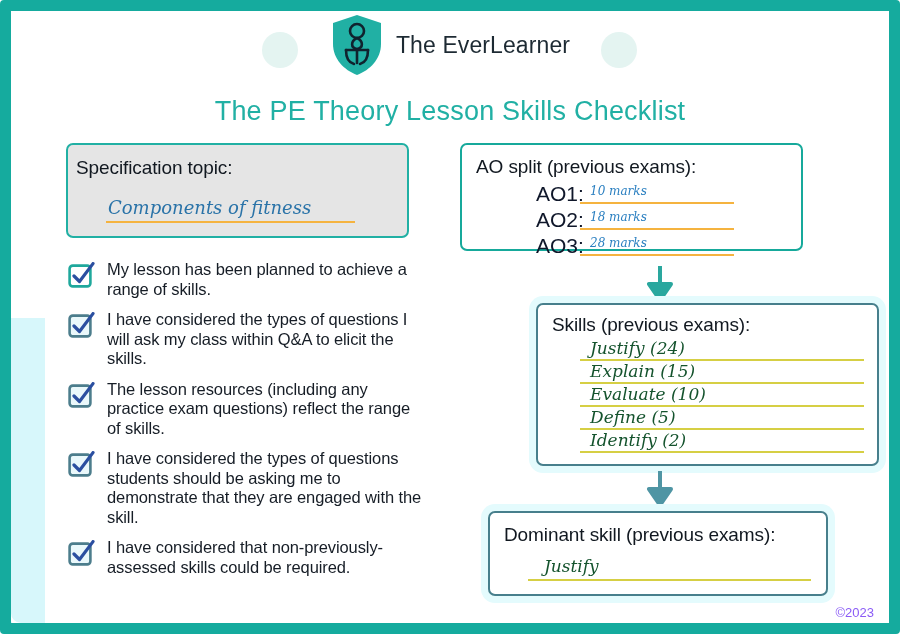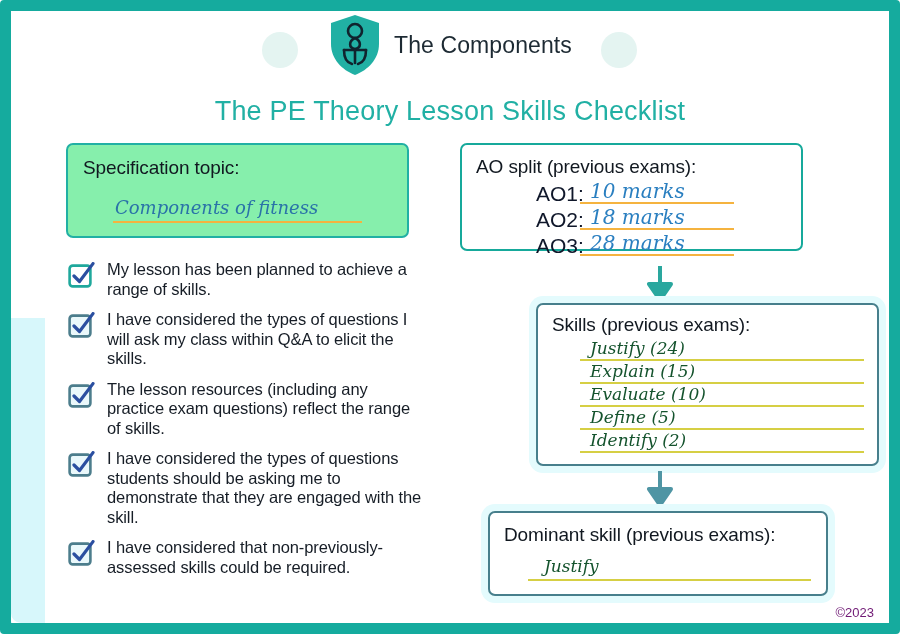--- a/index.html
+++ b/index.html
@@ -98,23 +98,23 @@
   .card-label {
     font-size: 19px;
     color: #111820;
     letter-spacing: -0.1px;
   }
 
   
   .card-spec {
     left: 66px; top: 143px;
     width: 343px; height: 95px;
-    background: #86efac;
+    background: #e5e5e5;
     border: 2px solid #21b0a4;
-    padding: 12px 0 0 15px;
+    padding: 12px 0 0 8px;
   }
 
   
   .card-ao {
     left: 460px; top: 143px;
     width: 343px; height: 108px;
     border: 2px solid #16a99b;
     padding: 11px 4px 0 14px;
   }
   .ao-rows { margin-top: 3px; }
@@ -186,21 +186,21 @@
     white-space: nowrap;
   }
   .hand-topic {
     color: #2a73a8;
     font-size: 18px;
     display: inline-block;
     margin: 18px 0 0 30px;
     border-bottom: 2px solid #f5b33f;
     padding: 0 44px 3px 2px;
   }
-  .hand-ao { color: #2a7fc0; font-size: 20px; }
+  .hand-ao { color: #2a7fc0; font-size: 12px; }
   .hand-skill { color: #14532d; font-size: 17px; font-style: italic; }
 
   
   .arrow {
     position: absolute;
     z-index: 10;
   }
   .arrow-1 { left: 645px; top: 266px; }
   .arrow-2 { left: 645px; top: 471px; }
 
@@ -230,21 +230,21 @@
     color: #161d26;
     letter-spacing: -0.1px;
   }
 
   
   .copyright {
     position: absolute;
     right: 26px;
     bottom: 14px;
     font-size: 13px;
-    color: #701a75;
+    color: #8b5cf6;
     z-index: 10;
   }
 </style>
 </head>
 <body>
 
 <div class="page">
 
   <div class="band-left"></div>
   <div class="circle circle-a"></div>
@@ -257,21 +257,21 @@
         <g fill="none" stroke="#10232e" stroke-width="2.6" stroke-linecap="round">
           <circle cx="27" cy="17" r="7"></circle>
           <path d="M27 24 C20.5 27 20.5 34 27 35 C33.5 34 33.5 27 27 24 Z"></path>
           <path d="M16 36 L38 36"></path>
           <path d="M27 36 L27 49"></path>
           <path d="M16 36 C16 45 20 49 24 50"></path>
           <path d="M38 36 C38 45 34 49 30 50"></path>
         </g>
       </svg>
     </span>
-    <span class="brand">The Components</span>
+    <span class="brand">The EverLearner</span>
   </div>
 
   <div class="title">The PE Theory Lesson Skills Checklist</div>
 
   <div class="card card-spec">
     <div class="card-label">Specification topic:</div>
     <div class="hand hand-topic">Components of fitness</div>
   </div>
 
   <div class="card card-ao">

